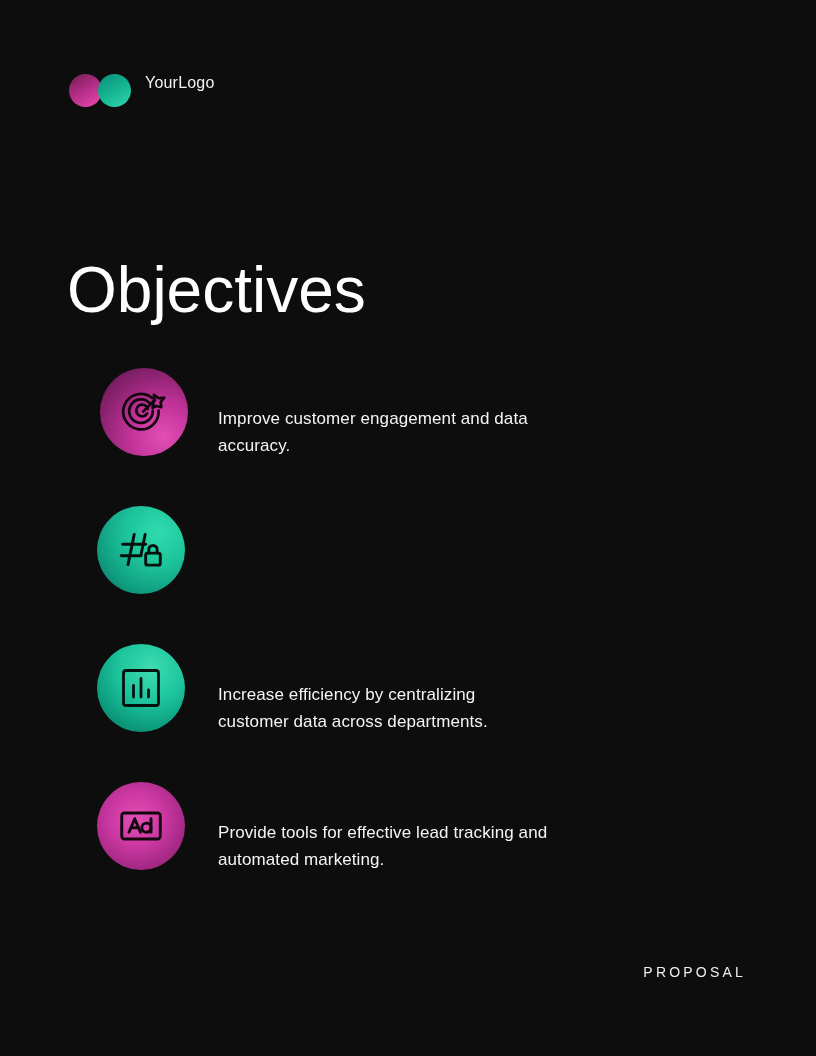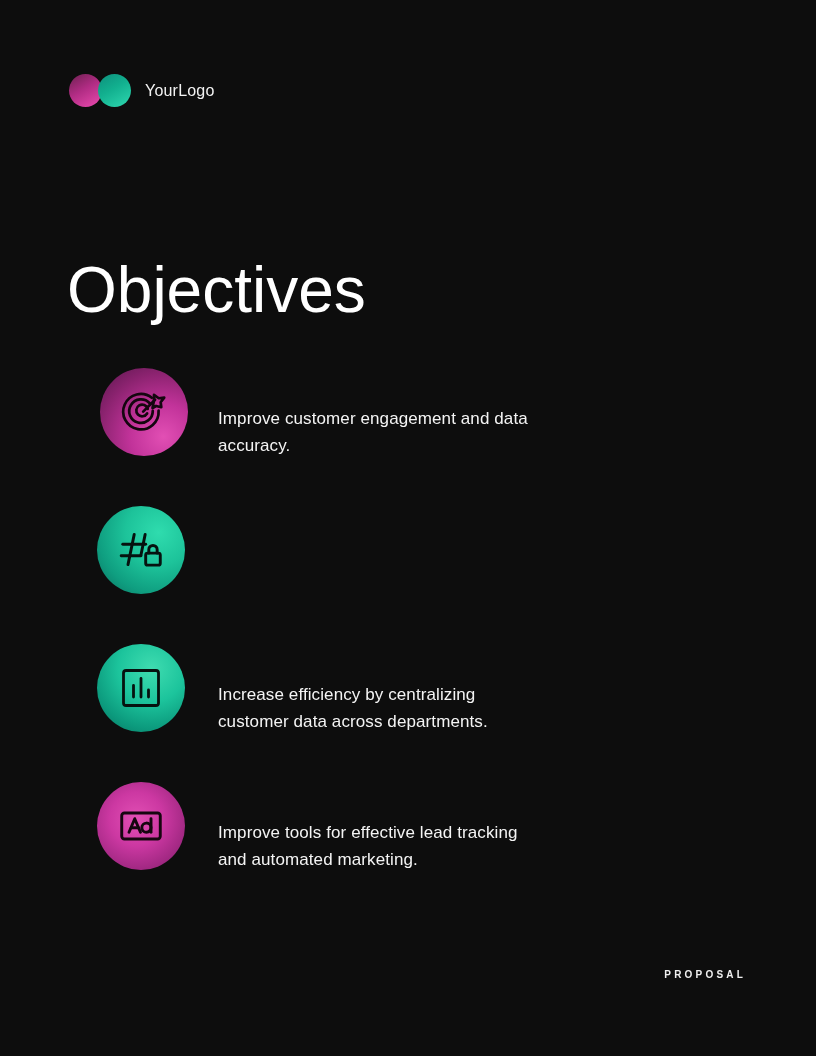--- a/index.html
+++ b/index.html
@@ -15,21 +15,21 @@
     position: relative;
     -webkit-font-smoothing: antialiased;
   }
 
   
   .logo-row {
     position: absolute;
     left: 69px;
     top: 74px;
     display: flex;
-    align-items: center;
+    align-items: flex-start;
   }
   .logo-marks {
     position: relative;
     width: 63px;
     height: 33px;
   }
   .logo-dot {
     position: absolute;
     top: 0;
     width: 33px;
@@ -115,23 +115,22 @@
     line-height: 27px;
     letter-spacing: 0.1px;
   }
 
   
   .footer-label {
     position: absolute;
     right: 70px;
     bottom: 76px;
     color: #efefef;
-    font-size: 10px;
+    font-size: 14px;
     letter-spacing: 3.2px;
-    font-weight: bold;
   }
 </style>
 </head>
 <body>
 
 <div class="logo-row">
   <div class="logo-marks">
     <span class="logo-dot magenta"></span>
     <span class="logo-dot teal"></span>
   </div>
@@ -183,18 +182,18 @@
   <div class="objective-row">
     <div class="icon-badge badge-magenta-2">
       <svg width="50" height="50" viewBox="0 0 48 48" fill="none" stroke="#16060f" stroke-width="2.8" stroke-linecap="round" stroke-linejoin="round">
         <rect x="5.5" y="11.5" width="37" height="25" rx="2.6"></rect>
         <path d="M12.5 30l5.5-13 5.5 13"></path>
         <path d="M14.6 25.6h6.8"></path>
         <path d="M33.6 17v13"></path>
         <path d="M33.6 25.5a4.4 4.4 0 1 0-4.4 4.5 4.4 4.4 0 0 0 4.4-4.5z"></path>
       </svg>
     </div>
-    <p class="objective-text">Improve tools for effective lead tracking and automated marketing.</p>
+    <p class="objective-text">Provide tools for effective lead tracking and automated marketing.</p>
   </div>
 
 </div>
 
 <div class="footer-label">PROPOSAL</div>
 
 </body></html>

